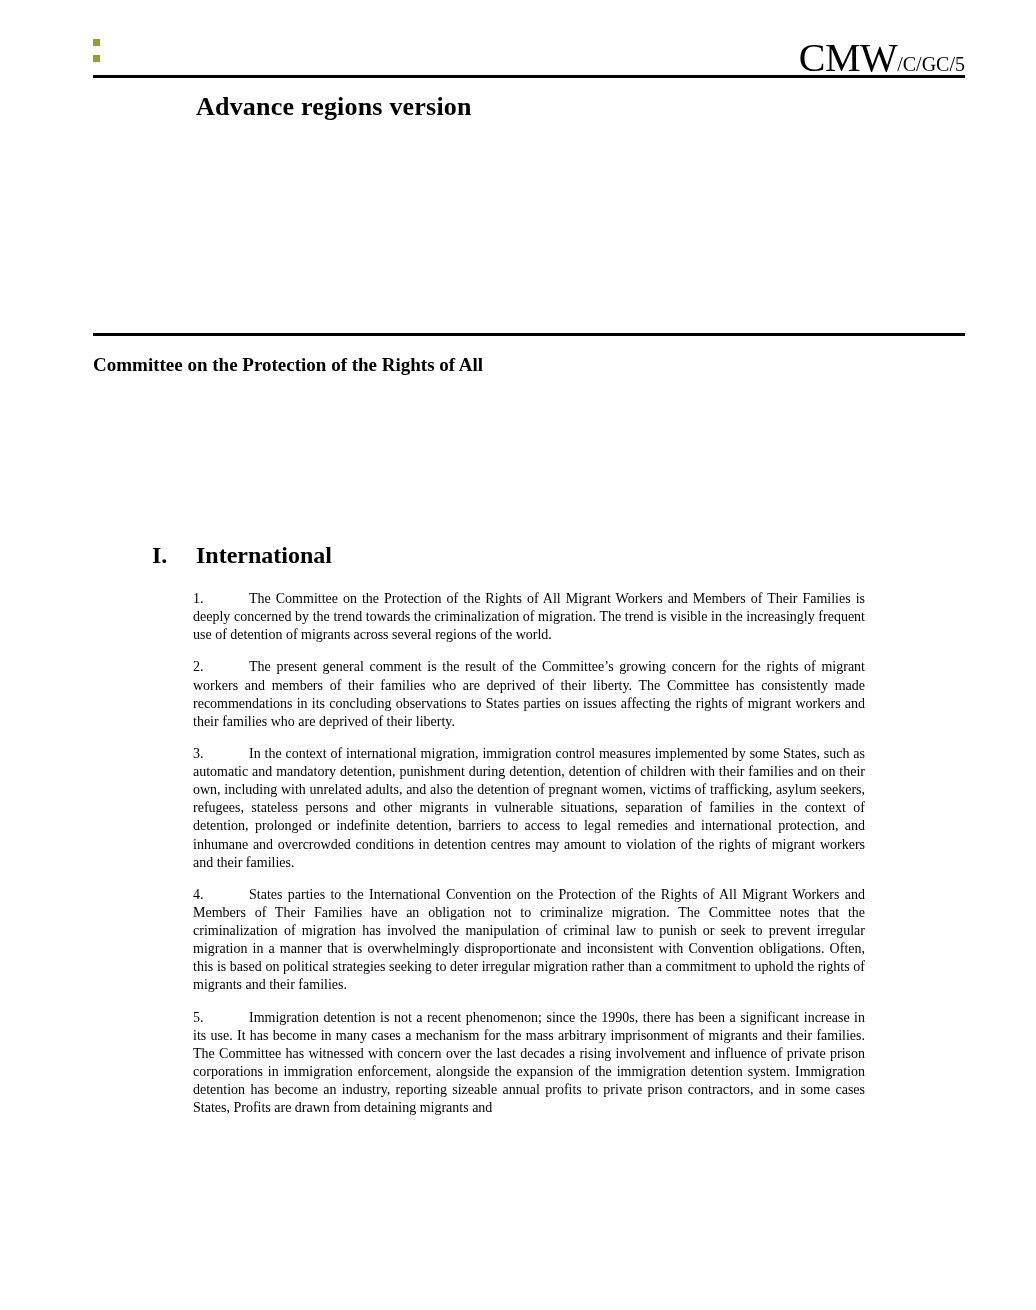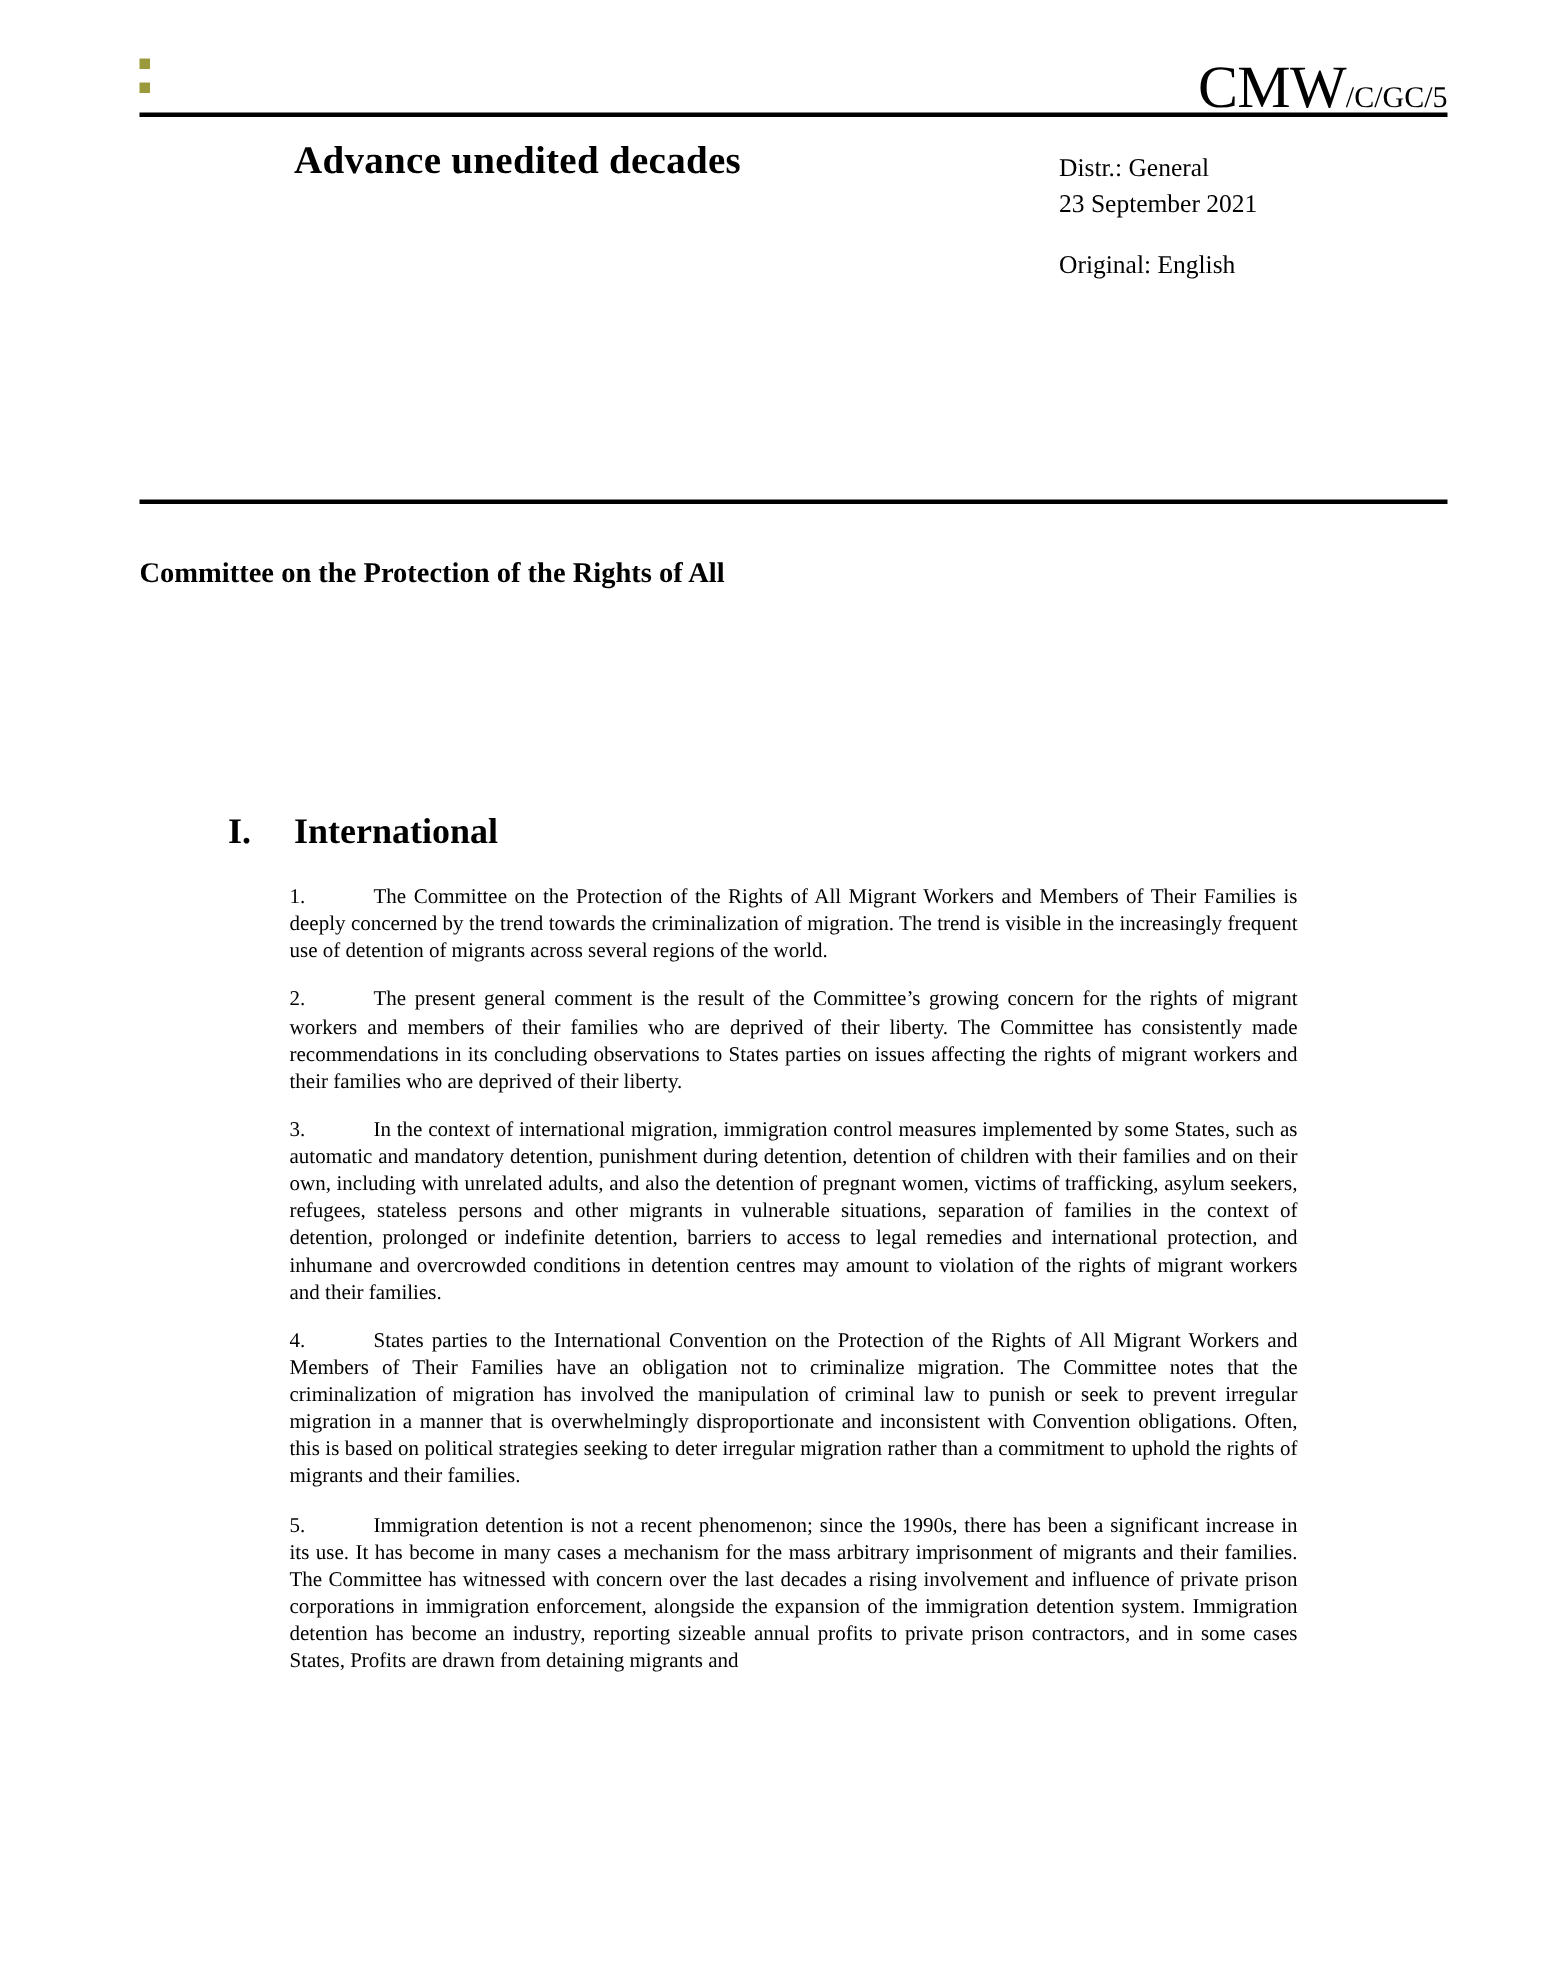--- a/index.html
+++ b/index.html
@@ -101,21 +101,21 @@
     top: 333px;
     width: 872px;
     height: 3px;
     background: #000000;
   }
 
   
   .committee {
     position: absolute;
     left: 93px;
-    top: 370px;
+    top: 352px;
     width: 700px;
     font-size: 19px;
     font-weight: bold;
     line-height: 1.32;
   }
 
   
   .doc-title {
     position: absolute;
     left: 196px;
@@ -174,28 +174,22 @@
     <div class="un-marks">
       <div class="un-mark"></div>
       <div class="un-mark"></div>
     </div>
     <div class="symbol">
       <span class="sym-main">CMW</span><span class="sym-sub">/C/GC/5</span>
     </div>
   </div>
   <div class="rule-top"></div>
 
-  <div class="advance-title">Advance unedited decades</div>
-
-  <div class="distr">
-    <div>Distr.: General</div>
-    <div>23 September 2021</div>
-    <div class="gap"></div>
-    <div>Original: English</div>
-  </div>
+  <div class="advance-title">Advance regions version</div>
+
 
   <div class="rule-mid"></div>
 
   <div class="committee">
     <div>Committee on the Protection of the Rights of All</div>
   </div>
 
 
   <div class="section-head">
     <span class="numeral">I.</span>

